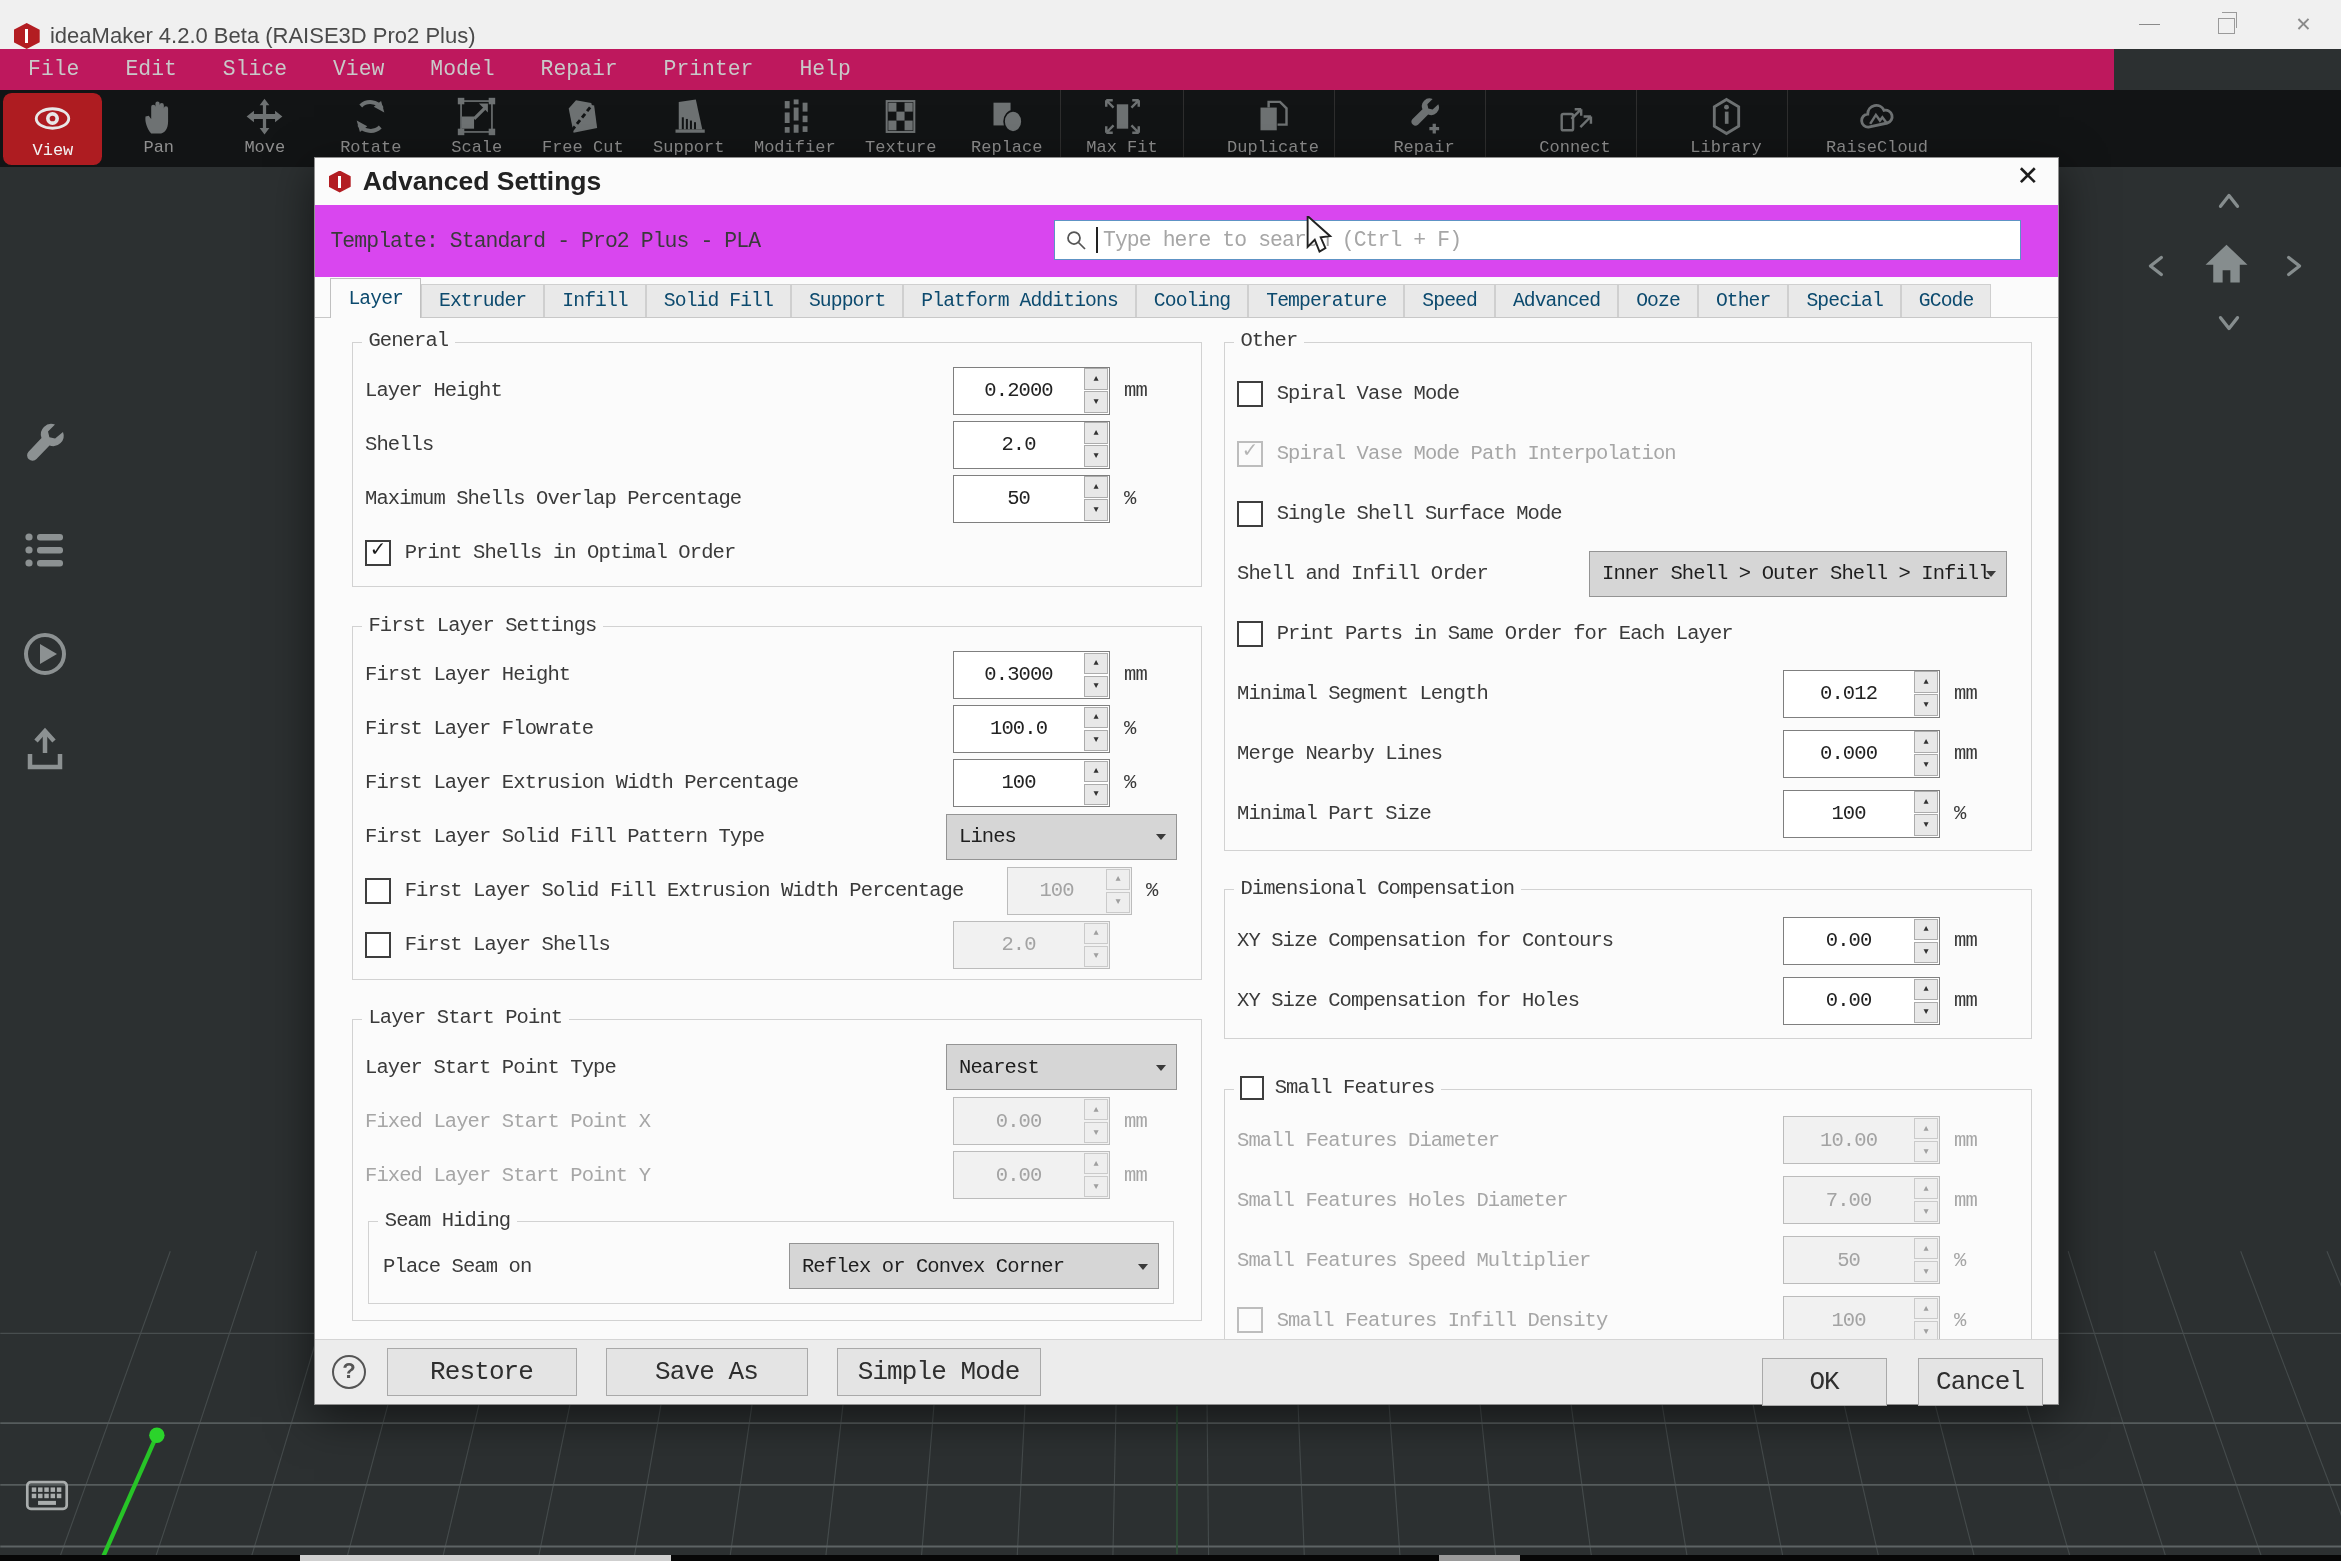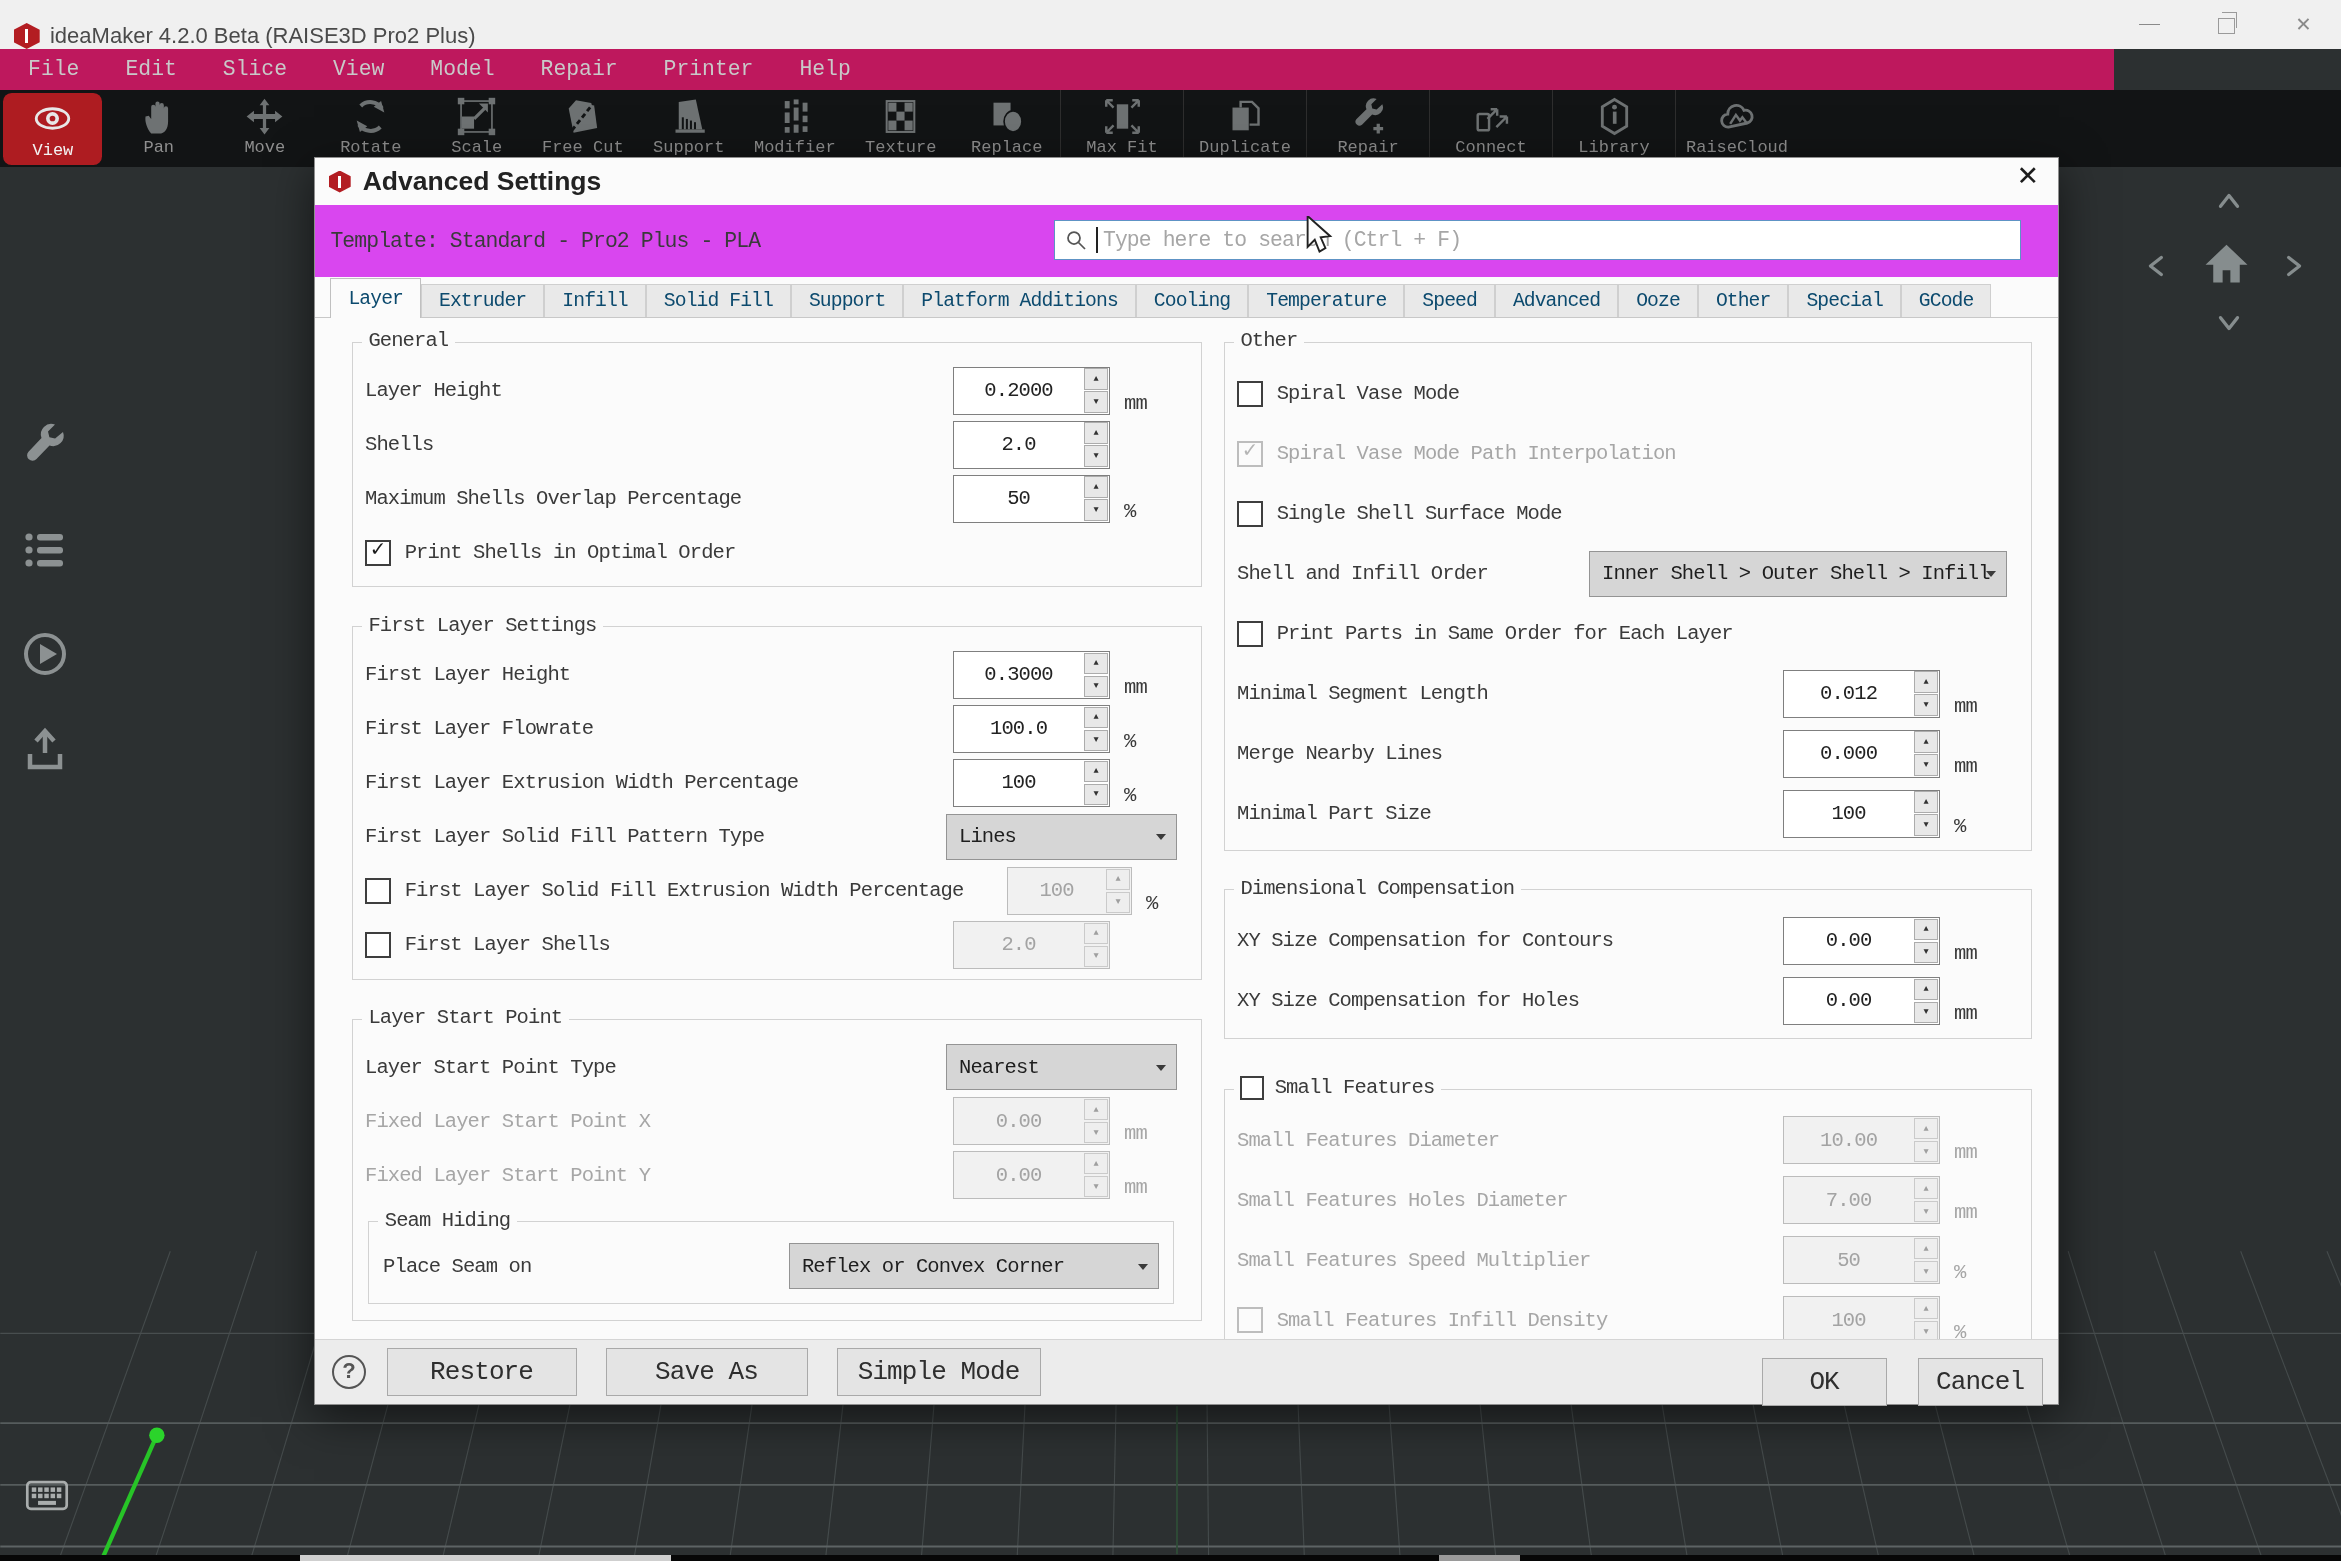--- a/index.html
+++ b/index.html
@@ -18,21 +18,21 @@
   .win-restore{width:14.6px;height:14.6px;border:1.7px solid #9a9a9a;position:relative;background:#f0f0f0;margin-top:3.4px;}
   .win-restore:before{content:"";position:absolute;left:2.6px;top:-6.8px;width:14.6px;height:14.6px;border:1.7px solid #9a9a9a;border-bottom:none;border-left:none;}
   .win-close{font-size:24px;color:#8a8a8a;line-height:1;}
   #menubar{position:absolute;left:0;top:49px;width:2114px;height:41px;background:#be185d;display:flex;align-items:center;padding-left:5.1px;box-sizing:border-box;}
   .menu-item{padding:0 23px;font-size:21.4px;color:#c9c9c9;line-height:41px;}
   #toolbar{position:absolute;left:0;top:90px;width:2342px;height:77px;background:#121415;}
   #tb-left{position:absolute;left:0;top:0;display:flex;height:77px;}
   #tb-right{position:absolute;left:1060px;top:0;display:flex;height:77px;border-left:0.9px solid #2e2e2e;}
   .tb-item{width:106px;height:77px;display:flex;flex-direction:column;align-items:center;justify-content:flex-start;color:#6e7273;}
   #tb-right .tb-item{width:122px;}
-  #tb-right .tb-item + .tb-item{border-left:0.9px solid #2e2e2e;}
+  #tb-right .tb-item + .tb-item{border-left:0.9px solid #2e2e2e;padding-left:28px;}
   .tb-item.active{background:#ae1c21;border-radius:8.6px;margin:2.6px 3.4px;width:99px;height:72px;color:#e8e8e8;}
   .tb-icon{width:39px;height:39px;margin-top:6.8px;}
   .tb-label{font-size:17px;color:#8f8f8f;margin-top:2.6px;white-space:nowrap;}
   .tb-item.active .tb-label{color:#f3f3f3;}
   
   .side-icon{position:absolute;left:20.5px;width:48px;height:48px;color:#8c9192;}
   #nav-cluster .nav{position:absolute;color:#868d8e;}
   #kbd-icon{position:absolute;left:19px;top:1474px;width:56px;height:43px;color:#a9adad;}
   #bottom-strip{position:absolute;left:0;top:1555px;width:2342px;height:6px;background:#070707;}
   .strip-seg{position:absolute;top:0;height:6px;}
@@ -67,21 +67,21 @@
   #col-right > .group:nth-child(2){margin-top:38px;}
   #col-right > .group:nth-child(3){margin-top:50px;}
   .group.sub{margin:19px 3.4px 8.6px 3.4px;padding:17px 13.7px 10.3px 13.7px;}
   .group.sub .group-title{top:-13px;}
   .row{display:flex;align-items:center;}
   #col-left .row{height:54px;}
   #col-right .row{height:60px;}
   .group.sub .row{height:63px;}
   .lbl{font-size:20.5px;color:#3a3a3a;letter-spacing:-0.9px;white-space:nowrap;}
   .lbl.dis{color:#a6a6a6;}
-  .ctrl{margin-left:auto;display:flex;align-items:flex-end;}
+  .ctrl{margin-left:auto;display:flex;align-items:center;}
   .unit{width:53px;margin-left:13.7px;font-size:20.5px;color:#3a3a3a;letter-spacing:-0.9px;flex:none;}
   .unit.dis{color:#a6a6a6;}
   .unit.sm{width:31px;}
   .spin{display:flex;width:157px;height:48px;background:#fff;border:0.9px solid #7f7f7f;box-sizing:border-box;flex:none;}
   .spin.sm{width:125px;}
   .spin .spin-val{flex:1;display:flex;align-items:center;justify-content:center;font-size:20.5px;color:#222;letter-spacing:-0.9px;}
   .spin .btns{width:26.5px;display:flex;flex-direction:column;flex:none;}
   .spin .btns span{flex:1;display:flex;align-items:center;justify-content:center;font-size:8.6px;color:#333;background:#e8e8e8;border:0.9px solid #acacac;margin:0.9px;}
   .spin.dis{background:#f1f1f1;border-color:#bcbcbc;}
   .spin.dis .spin-val{color:#a3a3a3;}

